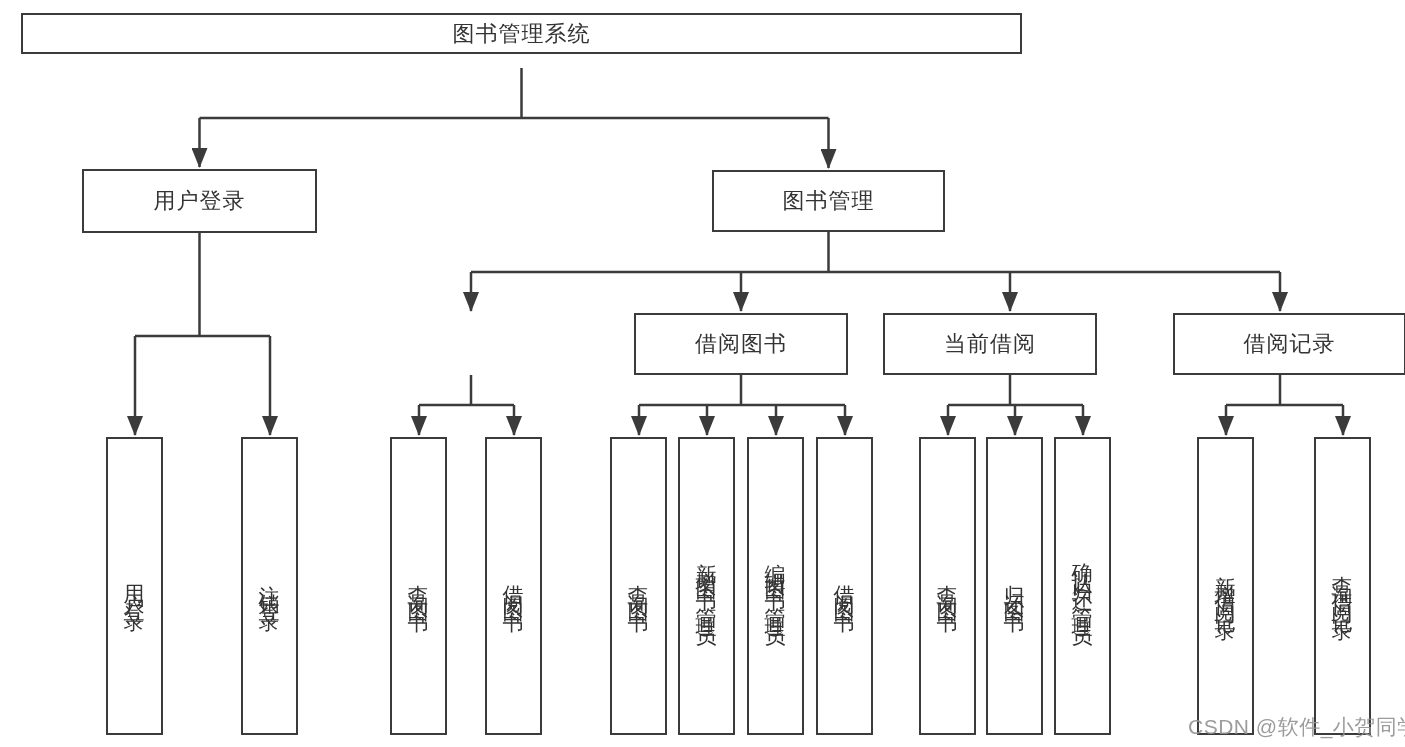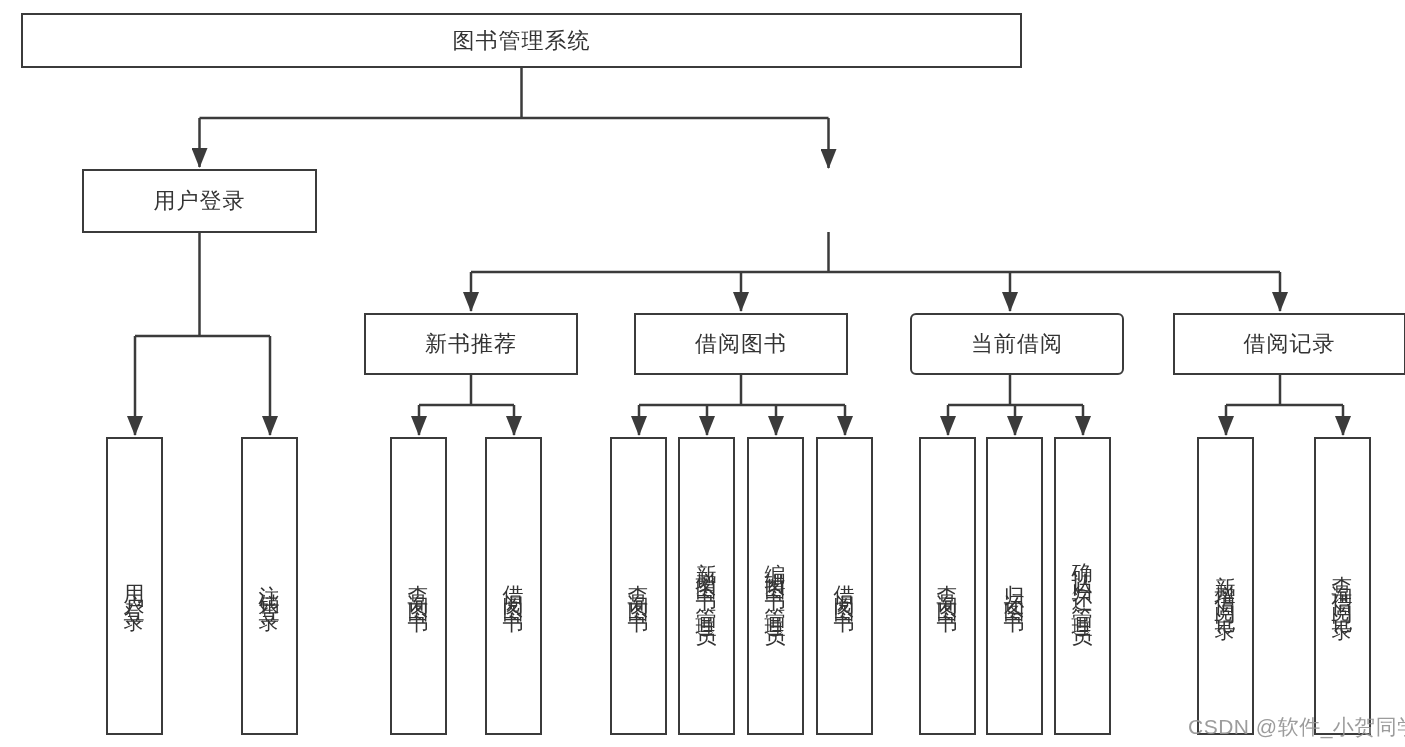--- a/index.html
+++ b/index.html
@@ -105,35 +105,35 @@
       <path d="M1015 405 V435" marker-end="url(#arrow)"></path>
       <path d="M1083 405 V435" marker-end="url(#arrow)"></path>
 
       <path d="M1280 375 V405"></path>
       <path d="M1226 405 H1343"></path>
       <path d="M1226 405 V435" marker-end="url(#arrow)"></path>
       <path d="M1343 405 V435" marker-end="url(#arrow)"></path>
     </g>
   </svg>
 
-  <div class="box box-h" style="left:21px; top:13px; width:1001px; height:55px;">
+  <div class="box box-h" style="left:21px; top:13px; width:1001px; height:41px;">
     <span>图书管理系统</span>
   </div>
 
   <div class="box box-h" style="left:82px; top:169px; width:235px; height:64px;">
     <span>用户登录</span>
   </div>
+  <div class="box box-h" style="left:712px; top:170px; width:233px; height:62px;">
+    <span>图书管理</span>
+  </div>
 
-  <div class="box box-h" style="left:364px; top:313px; width:214px; height:62px;">
-    <span>新书推荐</span>
-  </div>
   <div class="box box-h" style="left:634px; top:313px; width:214px; height:62px;">
     <span>借阅图书</span>
   </div>
-  <div class="box box-h" style="left:910px; top:313px; width:214px; height:62px;border-radius:6px;">
+  <div class="box box-h" style="left:883px; top:313px; width:214px; height:62px;">
     <span>当前借阅</span>
   </div>
   <div class="box box-h" style="left:1173px; top:313px; width:233px; height:62px;">
     <span>借阅记录</span>
   </div>
 
   <div class="box box-leaf" style="left:106px; top:437px; width:57px; height:298px;">
     <span>用户登录</span>
   </div>
   <div class="box box-leaf" style="left:241px; top:437px; width:57px; height:298px;">

